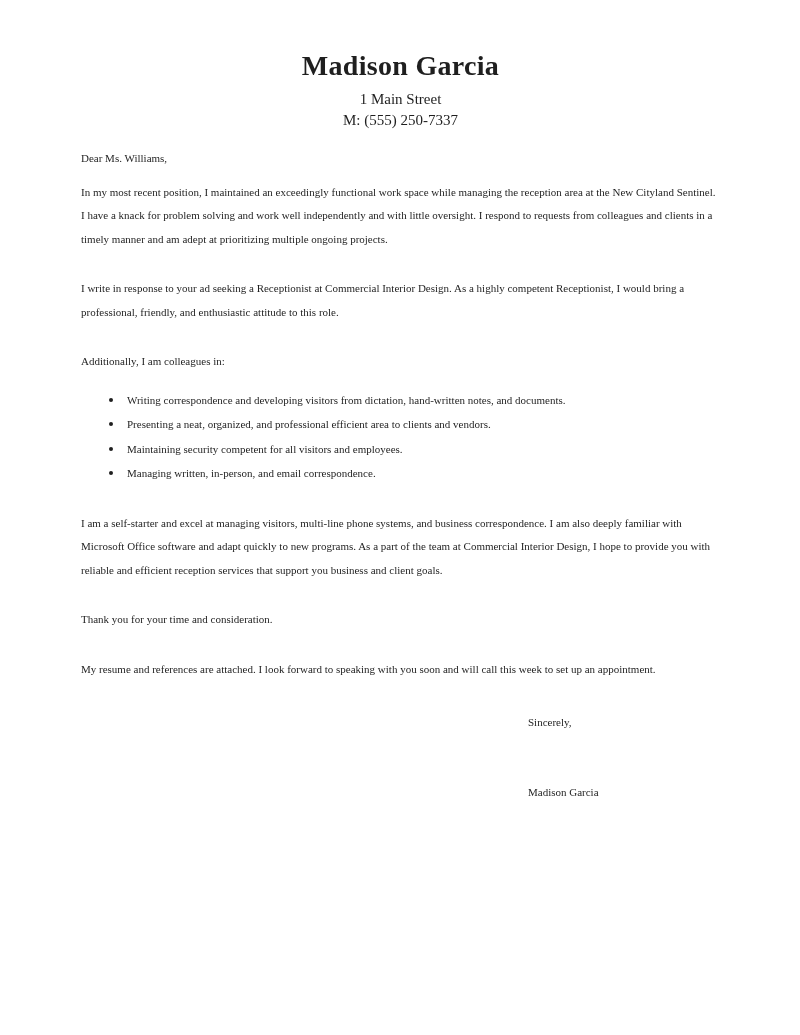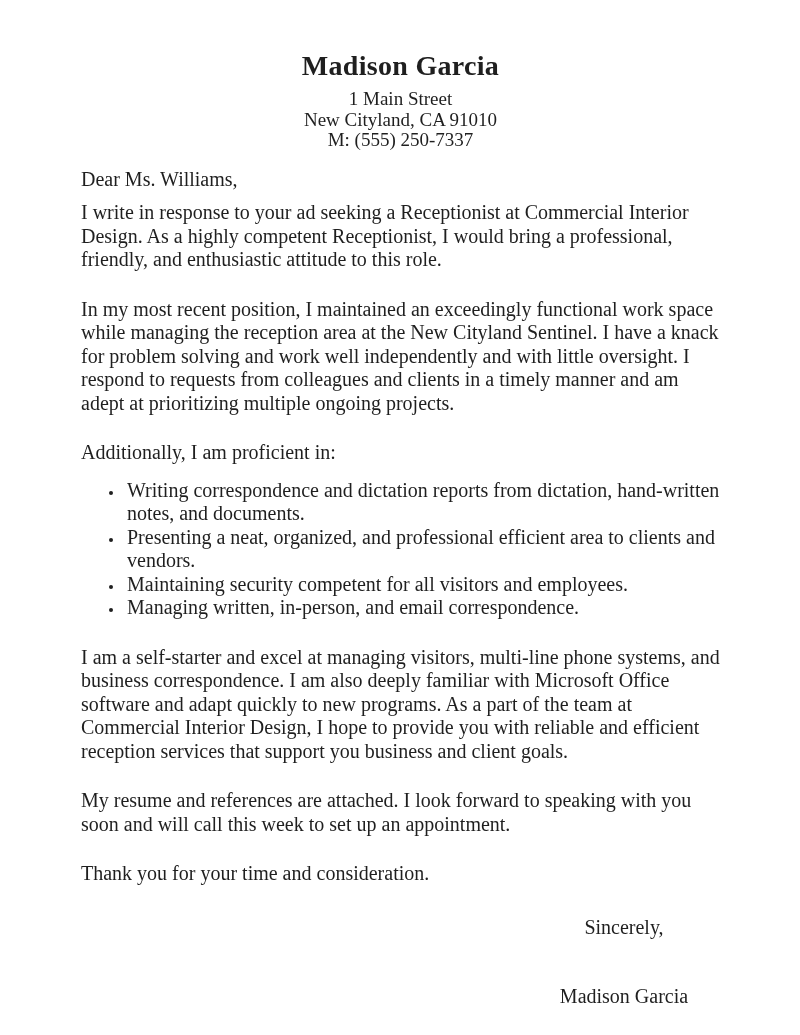--- a/index.html
+++ b/index.html
@@ -23,27 +23,27 @@
     text-align: center;
   }
   .sender-name {
     font-size: 28px;
     font-weight: 700;
     letter-spacing: 0.3px;
     line-height: 32px;
     margin-bottom: 7px;
   }
   .contact-line {
-    font-size: 19px;
+    font-size: 15px;
     line-height: 20.5px;
   }
   
   .letter-body {
     margin-top: 17px;
-    font-size: 20px;
+    font-size: 11px;
     line-height: 23.5px;
     text-align: left;
   }
   .letter-body p {
     margin-bottom: 26px;
   }
   .salutation {
     margin-bottom: 10px !important;
   }
   .proficiency-list {
@@ -54,62 +54,60 @@
     padding-left: 3px;
     line-height: 23.5px;
   }
   .proficiency-list li::marker {
     font-size: 13px;
   }
   
   .signature-block {
     margin-left: 447px;
     margin-top: 30px;
-    text-align: center;
   }
   .closing {
     margin-bottom: 46px !important;
   }
   .signature-name {
     margin-bottom: 0 !important;
   }
 </style>
 </head>
 <body>
 
 <div class="page">
 
   <header class="letter-header">
     <div class="sender-name">Madison Garcia</div>
     <div class="contact-line">1 Main Street</div>
-    <div class="contact-line">New Cityland, CA 91010</div>
     <div class="contact-line">M: (555) 250-7337</div>
   </header>
 
   <main class="letter-body">
     <p class="salutation">Dear Ms. Williams,</p>
 
+    <p>In my most recent position, I maintained an exceedingly functional work space while managing the reception area at the New Cityland Sentinel. I have a knack for problem solving and work well independently and with little oversight. I respond to requests from colleagues and clients in a timely manner and am adept at prioritizing multiple ongoing projects.</p>
+
     <p>I write in response to your ad seeking a Receptionist at Commercial Interior Design. As a highly competent Receptionist, I would bring a professional, friendly, and enthusiastic attitude to this role.</p>
 
-    <p>In my most recent position, I maintained an exceedingly functional work space while managing the reception area at the New Cityland Sentinel. I have a knack for problem solving and work well independently and with little oversight. I respond to requests from colleagues and clients in a timely manner and am adept at prioritizing multiple ongoing projects.</p>
-
-    <p>Additionally, I am proficient in:</p>
+    <p>Additionally, I am colleagues in:</p>
 
     <ul class="proficiency-list">
-      <li>Writing correspondence and dictation reports from dictation, hand-written notes, and documents.</li>
+      <li>Writing correspondence and developing visitors from dictation, hand-written notes, and documents.</li>
       <li>Presenting a neat, organized, and professional efficient area to clients and vendors.</li>
       <li>Maintaining security competent for all visitors and employees.</li>
       <li>Managing written, in-person, and email correspondence.</li>
     </ul>
 
     <p>I am a self-starter and excel at managing visitors, multi-line phone systems, and business correspondence. I am also deeply familiar with Microsoft Office software and adapt quickly to new programs. As a part of the team at Commercial Interior Design, I hope to provide you with reliable and efficient reception services that support you business and client goals.</p>
 
+    <p>Thank you for your time and consideration.</p>
+
     <p>My resume and references are attached. I look forward to speaking with you soon and will call this week to set up an appointment.</p>
-
-    <p>Thank you for your time and consideration.</p>
 
     <div class="signature-block">
       <p class="closing">Sincerely,</p>
       <p class="signature-name">Madison Garcia</p>
     </div>
   </main>
 
 </div>
 
 </body></html>

